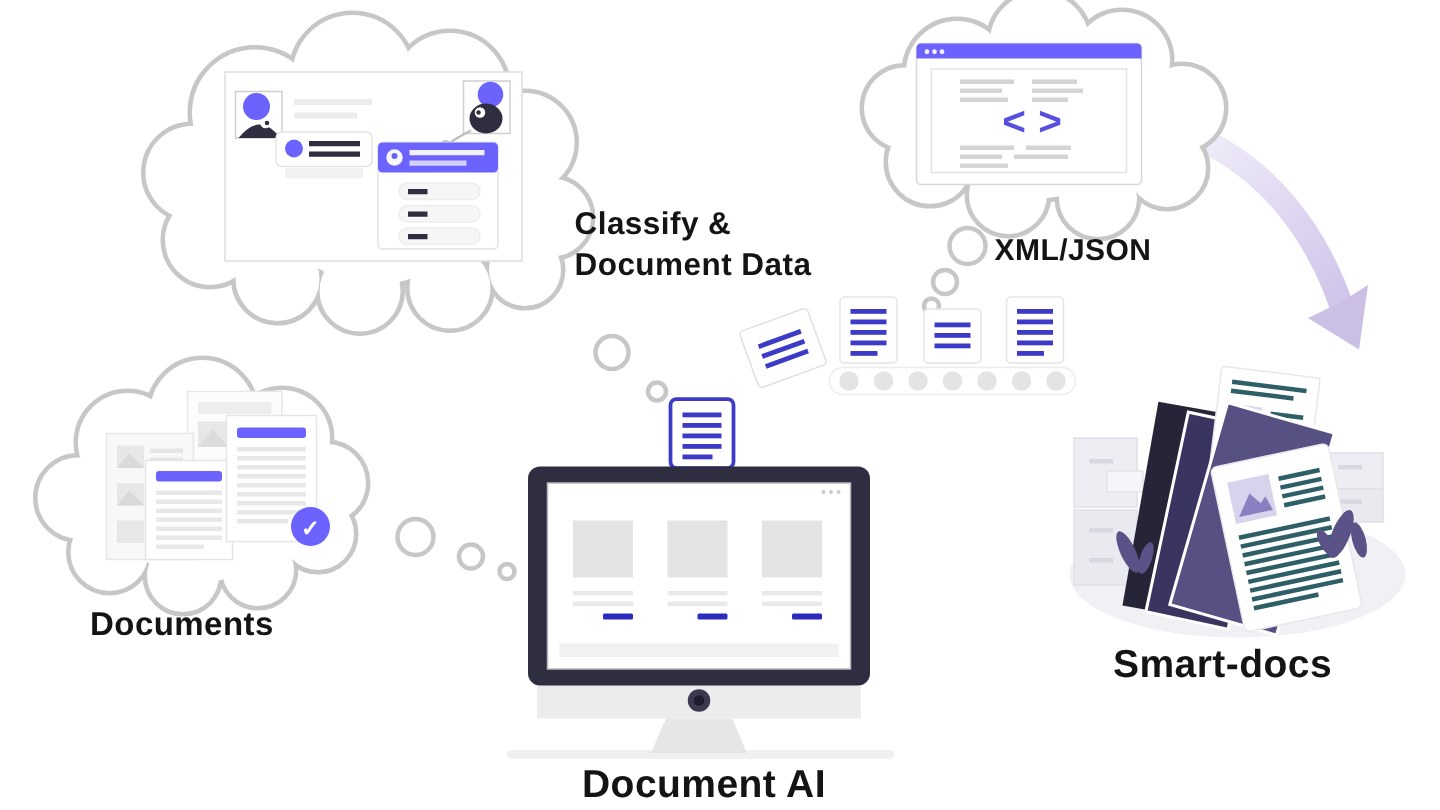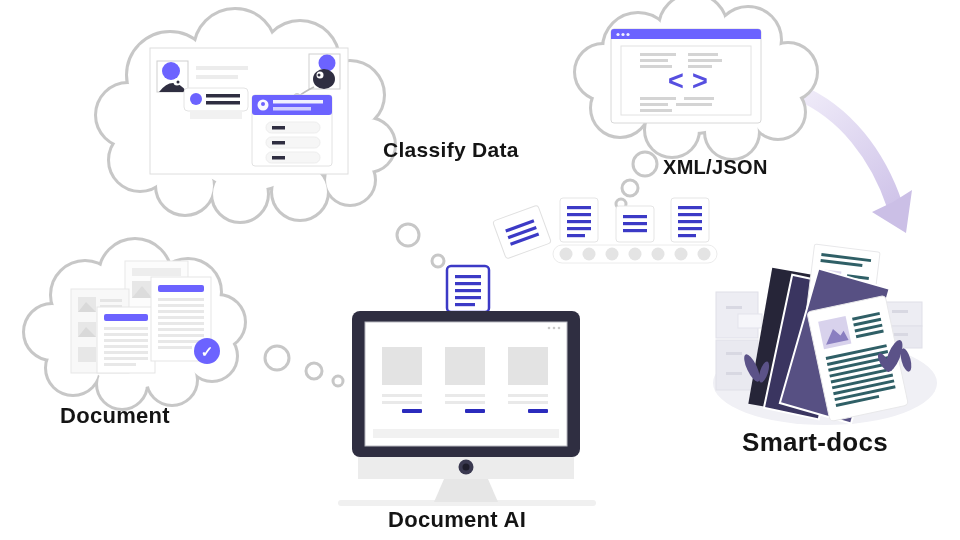--- a/index.html
+++ b/index.html
@@ -8,21 +8,21 @@
     overflow:hidden;font-family:"Liberation Sans",sans-serif;
   }
   .stage svg{position:absolute;left:0;top:0;}
   .label{
     position:absolute;font-weight:800;color:#141414;
     letter-spacing:.3px;white-space:nowrap;
   }
   #lbl-classify{left:383px;top:136px;font-size:21px;line-height:27px;}
   #lbl-xml{left:663px;top:156px;font-size:20px;}
   #lbl-docs{left:60px;top:403px;font-size:22px;}
-  #lbl-docai{left:388px;top:507px;font-size:22px;}
+  #lbl-docai{left:388px;top:507px;font-size:26px;}
   #lbl-smart{left:742px;top:427px;font-size:26px;}
   
   [data-cloud] circle{fill:#fff;stroke:#c7c7c7;stroke-width:6;}
   .cloud-fill circle{fill:#fff;stroke:none;}
   .trail circle{fill:#fff;stroke:#c7c7c7;stroke-width:3;}
 </style>
 </head>
 <body>
 
 <div class="stage">
@@ -420,19 +420,20 @@
     </g>
     <g fill="#5b5288">
       <ellipse cx="894" cy="356" rx="6" ry="17" transform="rotate(22 894 356)"></ellipse>
       <ellipse cx="906" cy="360" rx="4.5" ry="12" transform="rotate(-15 906 360)"></ellipse>
       <ellipse cx="884" cy="362" rx="4" ry="10" transform="rotate(-30 884 362)"></ellipse>
     </g>
   </g>
 </svg>
 
   <div class="label" id="lbl-classify">
-    <span style="display:block">Classify Data</span>
+    <span style="display:block">Classify &amp;</span>
+    <span style="display:block">Document Data</span>
   </div>
   <div class="label" id="lbl-xml">XML/JSON</div>
-  <div class="label" id="lbl-docs">Document</div>
+  <div class="label" id="lbl-docs">Documents</div>
   <div class="label" id="lbl-docai">Document AI</div>
   <div class="label" id="lbl-smart">Smart-docs</div>
 </div>
 
 </body></html>

